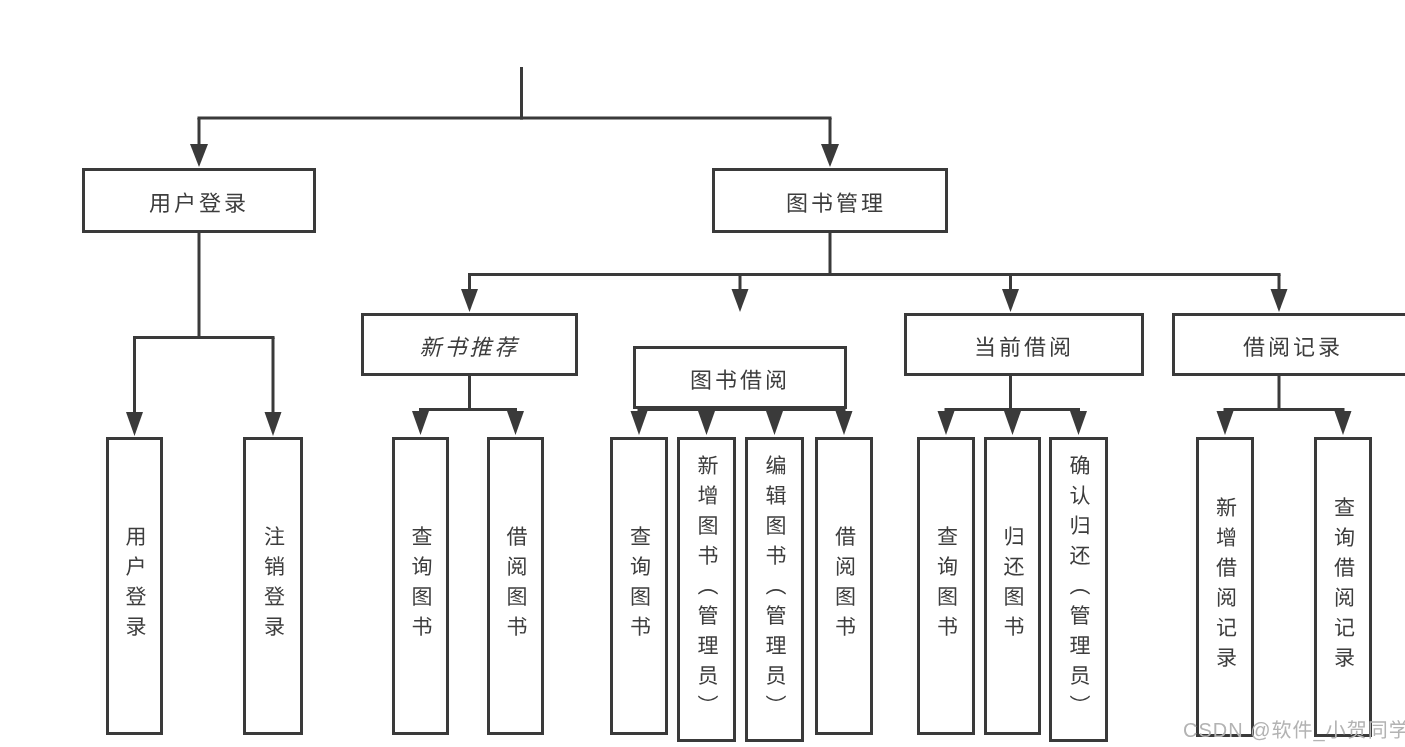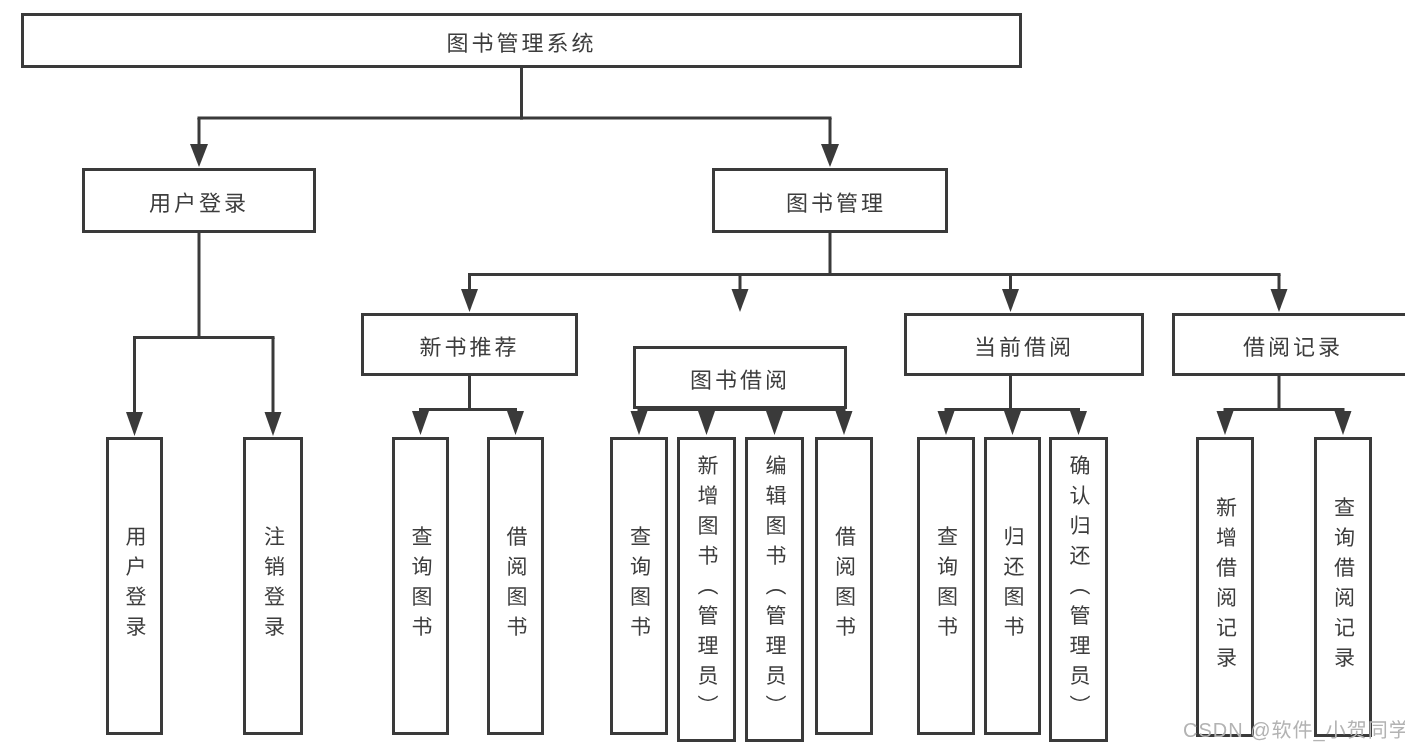--- a/index.html
+++ b/index.html
@@ -124,32 +124,29 @@
     </g>
 
     <g>
       <line x1="1279" y1="375" x2="1279" y2="411"></line>
       <line x1="1223.5" y1="409.5" x2="1344.5" y2="409.5"></line>
       <polygon points="1225,435 1216.5,411 1233.5,411"></polygon>
       <polygon points="1343,435 1334.5,411 1351.5,411"></polygon>
     </g>
   </svg>
 
-  <div class="box" style="left:21px; top:13px; width:1001px; height:55px;">
-    <span class="hlabel">图书管理系统</span>
-  </div>
 
   <div class="box" style="left:82px; top:168px; width:234px; height:65px;">
     <span class="hlabel">用户登录</span>
   </div>
   <div class="box" style="left:712px; top:168px; width:236px; height:65px;padding-left:12px;">
     <span class="hlabel">图书管理</span>
   </div>
 
-  <div class="box" style="left:361px; top:313px; width:217px; height:63px;">
+  <div class="box" style="left:361px; top:313px; width:217px; height:63px;font-style:italic;">
     <span class="hlabel">新书推荐</span>
   </div>
   <div class="box" style="left:633px; top:313px; width:214px; height:63px;margin-top:33px;">
     <span class="hlabel">图书借阅</span>
   </div>
   <div class="box" style="left:904px; top:313px; width:240px; height:63px;">
     <span class="hlabel">当前借阅</span>
   </div>
   <div class="box" style="left:1172px; top:313px; width:242px; height:63px;">
     <span class="hlabel">借阅记录</span>

